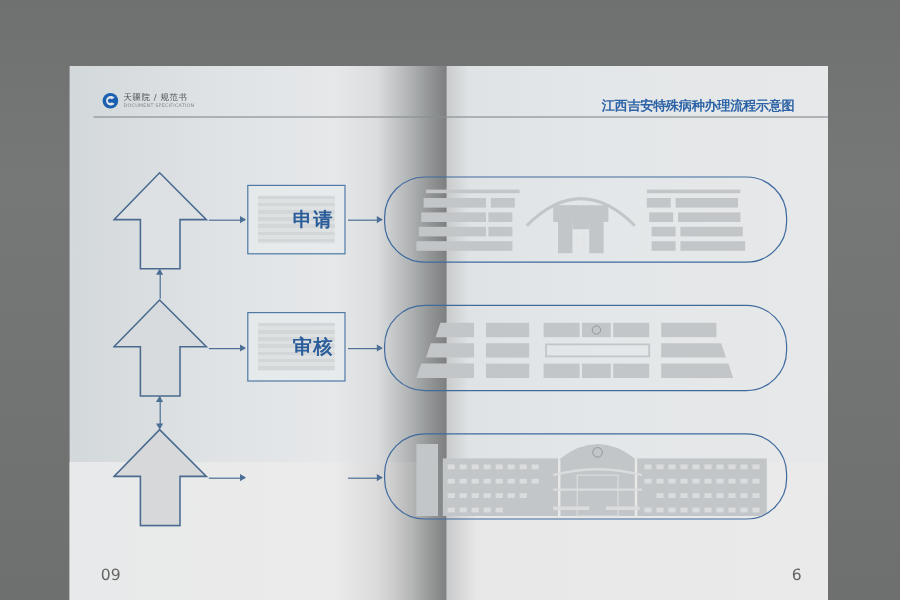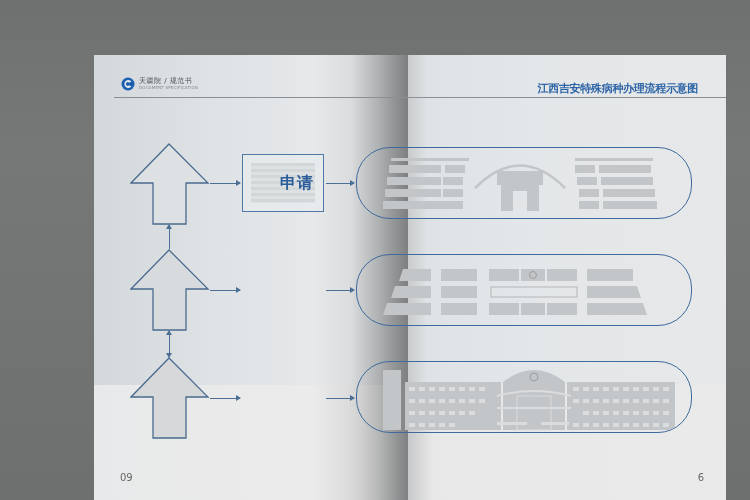--- a/index.html
+++ b/index.html
@@ -2,21 +2,21 @@
 <html><head>
 <meta charset="utf-8">
 <style>
   html, body { margin:0; padding:0; }
   body {
     width:750px; height:500px; overflow:hidden;
     background: linear-gradient(180deg,#6f7070 0%,#767777 30%,#6e6f6f 100%);
     font-family: "DejaVu Sans", sans-serif;
     position:relative;
   }
-  .brochure { position:absolute; left:58px; top:55px; width:632px; height:445px;margin-left:36px; }
+  .brochure { position:absolute; left:58px; top:55px; width:632px; height:445px; }
   .page-left {
     position:absolute; left:0; top:0; width:314px; height:445px;
     background: linear-gradient(90deg,#d3d8da 0%,#dfe3e5 40%,#e6e8ea 70%,#dadcdd 82%,#b9bcbd 92%,#a6a9aa 100%);
   }
   .page-right {
     position:absolute; left:314px; top:0; width:318px; height:445px;
     background: linear-gradient(90deg,#c9cbcc 0%,#dfe3e5 6%,#e4e7e9 40%,#e6e8e9 100%);
   }
   .page-left-bottom {
     position:absolute; left:0; top:330px; width:314px; height:115px;
@@ -36,21 +36,21 @@
   }
   .logo { position:absolute; left:27px; top:22px; display:flex; align-items:center; }
   .logo-mark { width:14px; height:14px; }
   .logo-text { margin-left:4px; line-height:1; }
   .logo-cn { font-size:7px; color:#4d5258; letter-spacing:0.5px; }
   .logo-en { font-size:4px; color:#80868b; margin-top:1px; letter-spacing:0.2px; }
   .doc-title {
     position:absolute; right:28px; top:26px;
     font-size:11px; color:#2c63a6; font-weight:bold; letter-spacing:-0.3px;
   }
-  .page-num { position:absolute; top:417px; font-size:10px; color:#666; }
+  .page-num { position:absolute; top:417px; font-size:13px; color:#666; }
   .page-num.left { left:26px; }
   .page-num.right { right:22px; }
 
   .stage-box {
     position:absolute; width:82px; height:58px;
     border:1.5px solid #4f78a6; background:rgba(232,236,238,0.6);
     display:flex; align-items:center; justify-content:center;
     box-sizing:border-box;
     padding-left:28px;
   }
@@ -121,20 +121,24 @@
   <div class="vconn up" style="left:75px;top:170px;height:24px;"></div>
   <div class="vconn up both" style="left:75px;top:276px;height:26px;"></div>
 
   <div class="arrow-line" style="left:116px;top:128px;width:30px;"></div>
   <div class="arrow-line" style="left:116px;top:235px;width:30px;"></div>
   <div class="arrow-line" style="left:116px;top:343px;width:30px;"></div>
 
   <div class="stage-box" style="left:148px;top:99px;">
     <div class="ghost"></div>
     <span class="stage-label">申请</span>
+  </div>
+  <div class="stage-box" style="left:148px;top:205px;">
+    <div class="ghost"></div>
+    <span class="stage-label">审核</span>
   </div>
 
   <div class="arrow-line" style="left:232px;top:128px;width:28px;"></div>
   <div class="arrow-line" style="left:232px;top:235px;width:28px;"></div>
   <div class="arrow-line" style="left:232px;top:343px;width:28px;"></div>
 
   <div class="pill" style="top:92px;">
     <svg width="336" height="72" viewBox="0 0 336 72">
       <g fill="#c3c6c8">
         <rect x="34" y="10" width="78" height="3"></rect>

